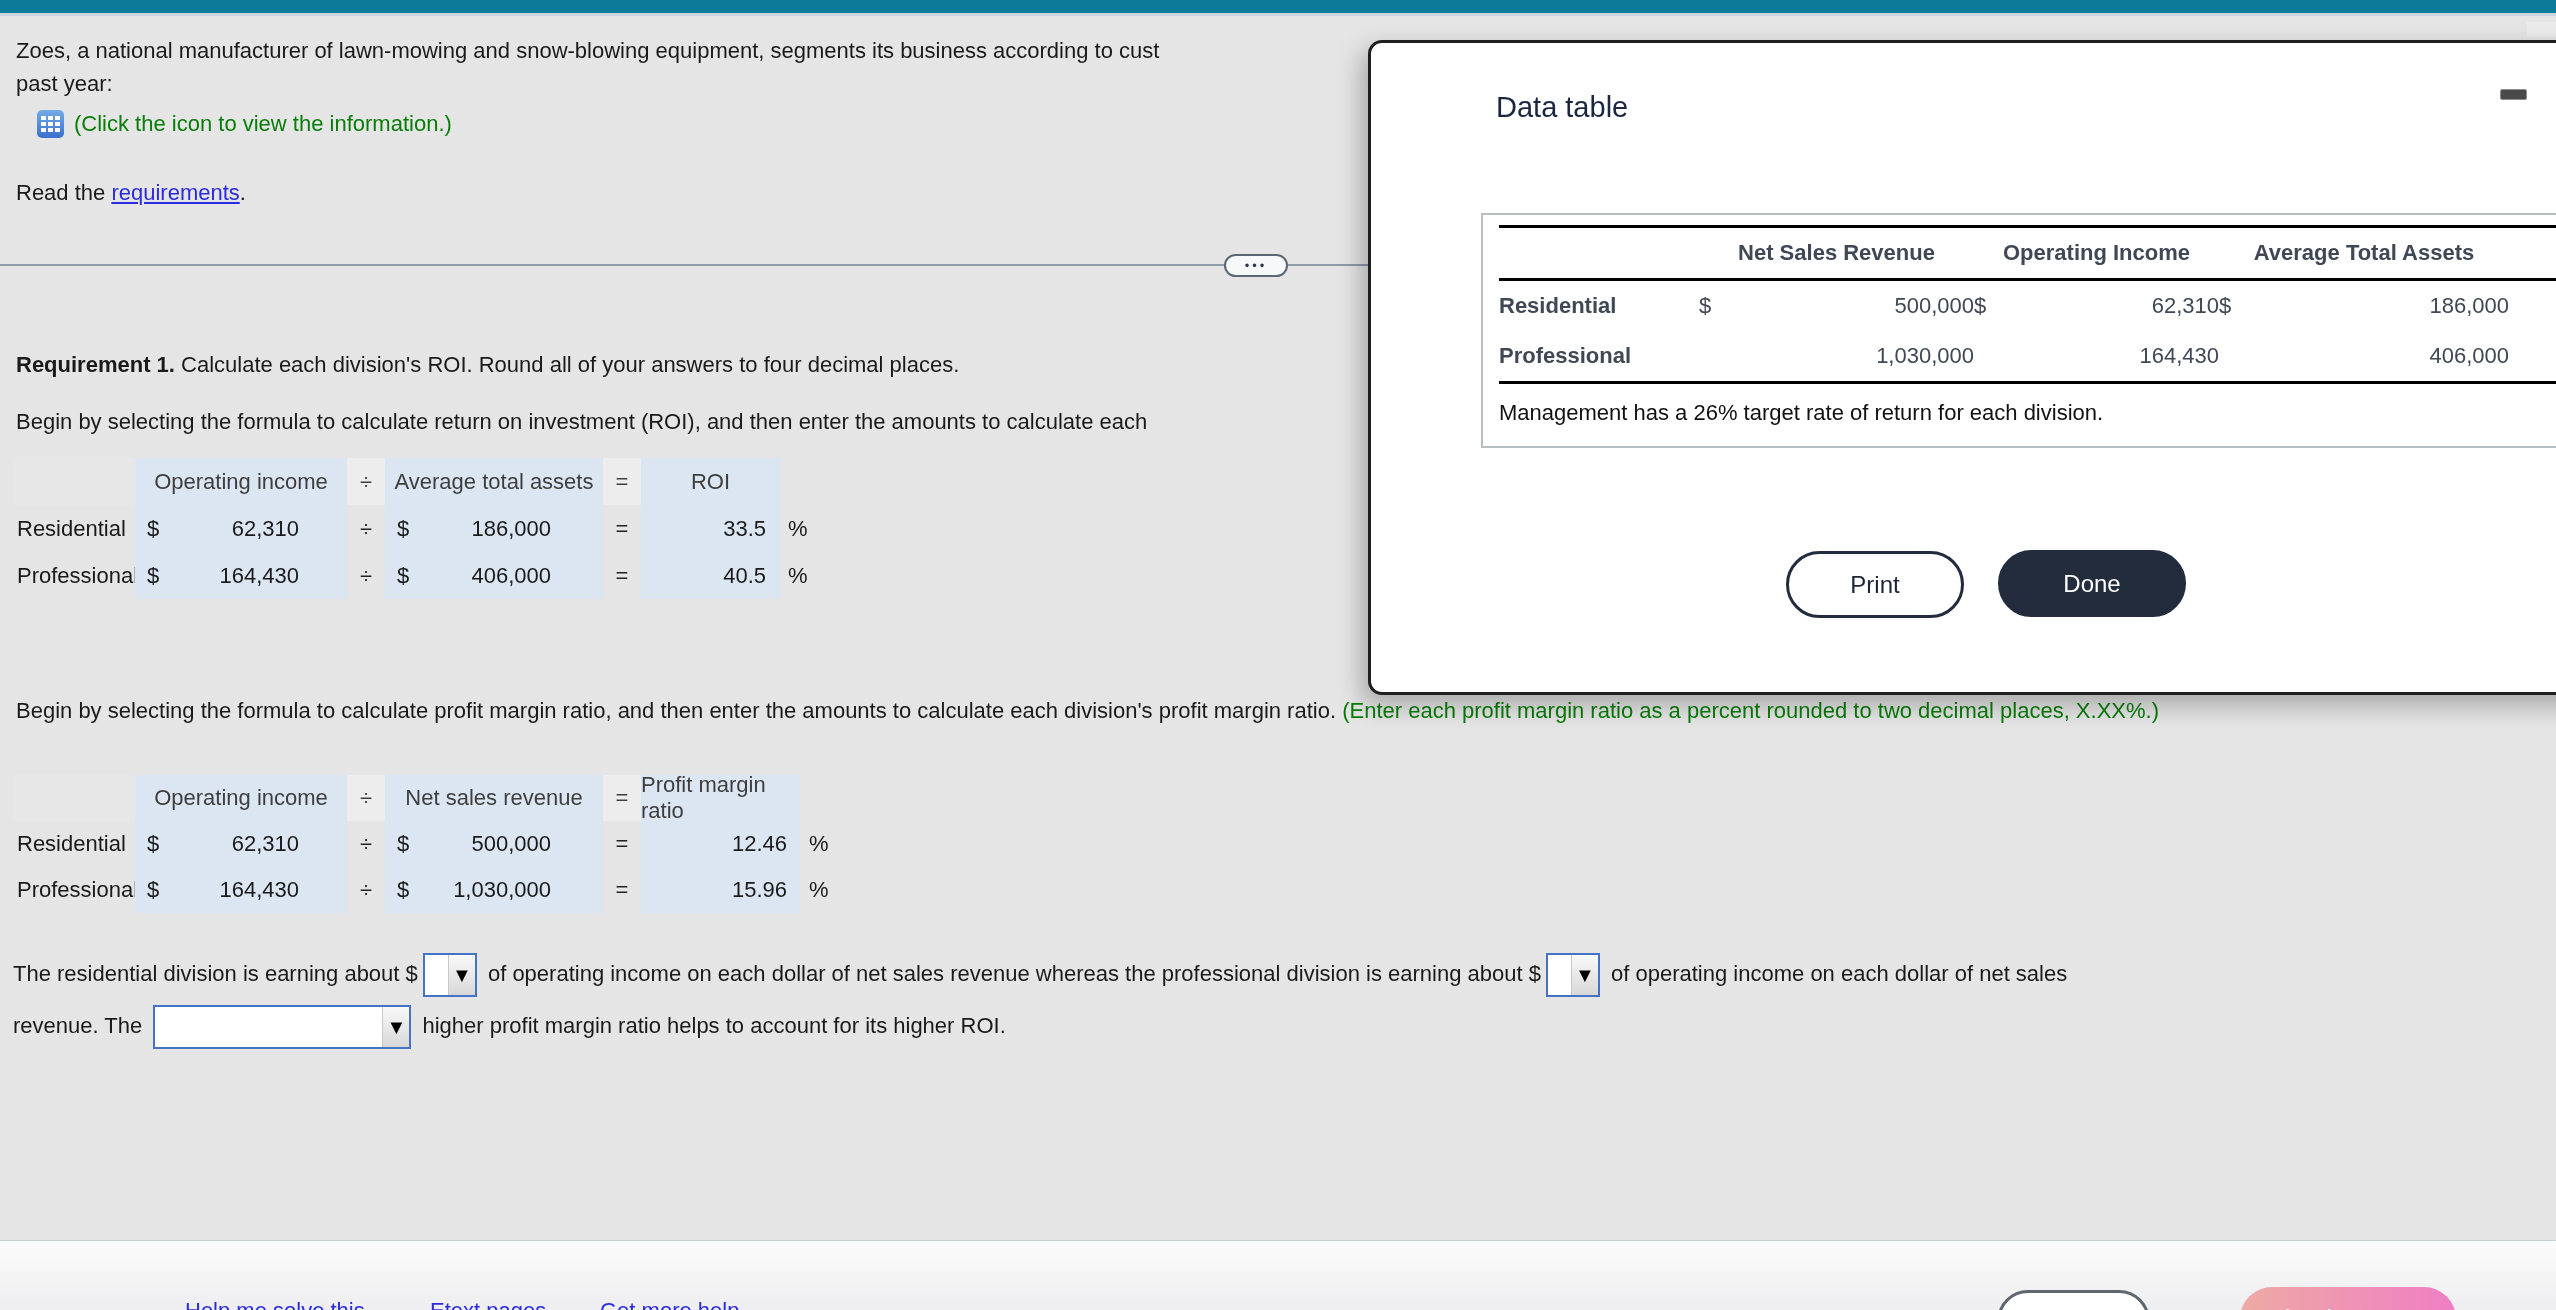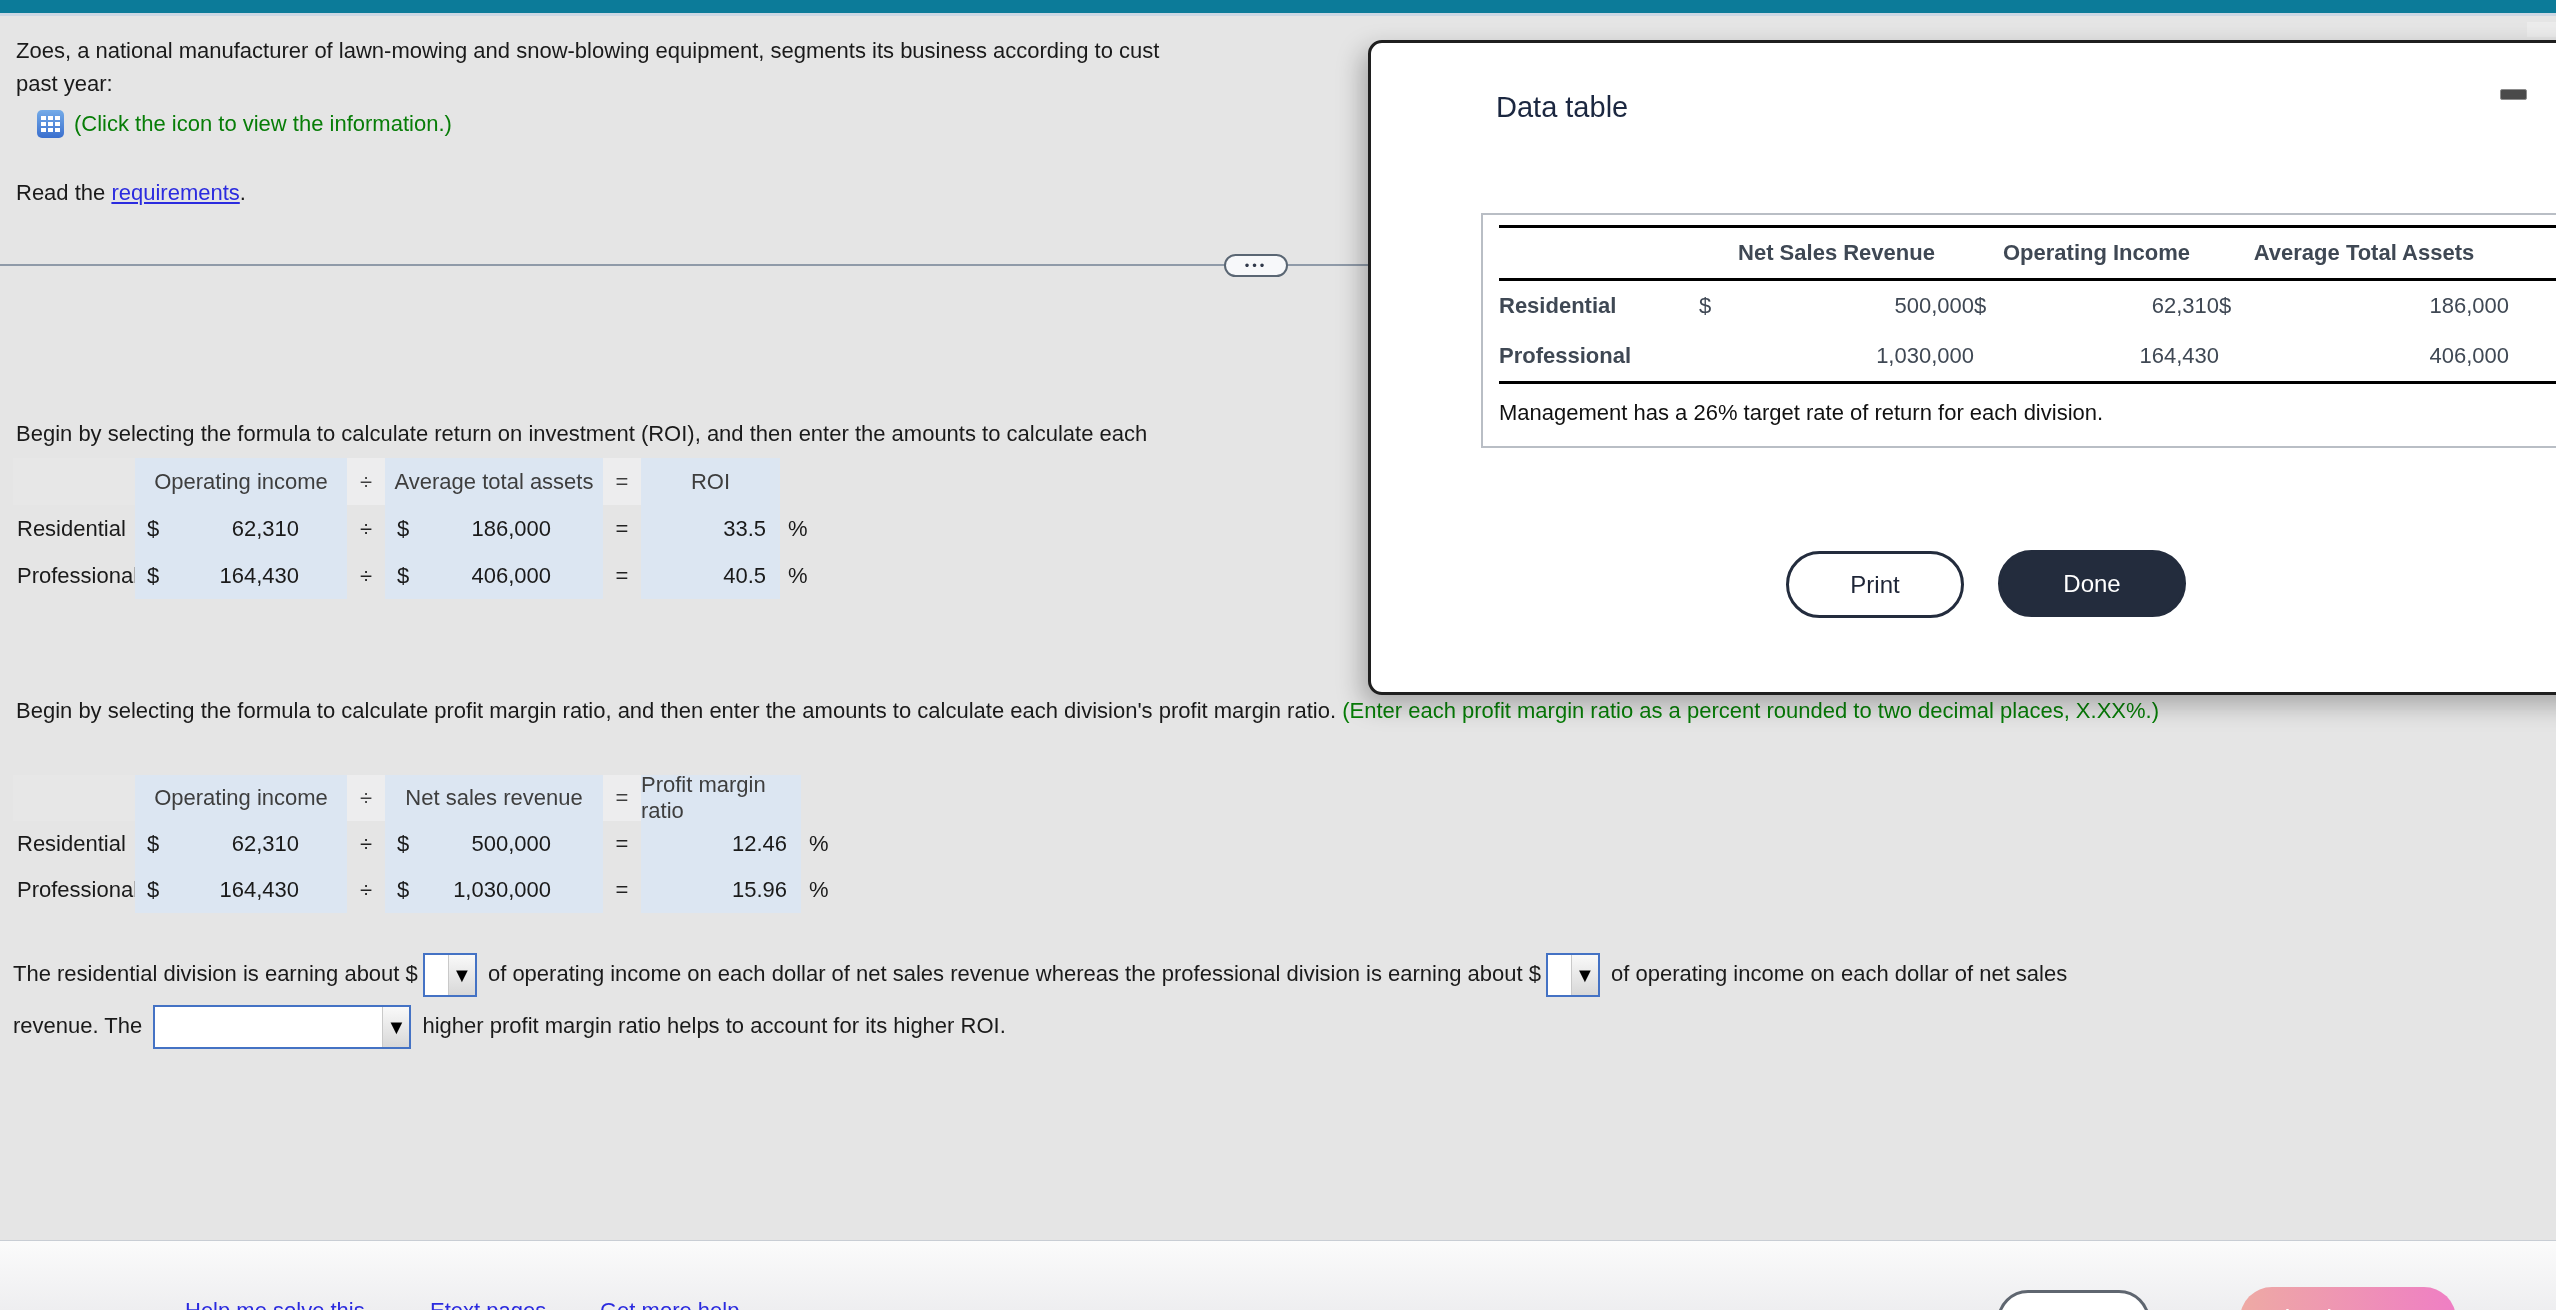--- a/index.html
+++ b/index.html
@@ -34,21 +34,21 @@
   
   #divider { left:0; top:264px; width:1368px; height:2px; background:#8f9aa8; }
   #ellipsis-pill {
     left:1224px; top:254px; width:64px; height:23px; border:2px solid #5a6673; border-radius:13px;
     background:#f7f8fa; display:flex; align-items:center; justify-content:center;
     font-size:13px; letter-spacing:3px; color:#30394a; cursor:pointer;
   }
 
   
   #req1-head { left:16px; top:352px; }
-  #req1-instr { left:16px; top:409px;margin-top:12px; }
+  #req1-instr { left:16px; top:409px; }
   b.rq { font-weight:bold; }
   #req2-head { left:16px; top:635px; }
   #req2-instr { left:16px; top:694px; width:2492px; line-height:33px; }
 
   
   .ftable { display:flex; flex-direction:column; }
   .frow { display:flex; align-items:stretch; }
   .fcell { display:flex; align-items:center; }
   .lbl   { width:122px; padding-left:4px; }
   .blue  { background:#dce6f2; }
@@ -146,20 +146,21 @@
         <i></i>
       </span>
     <span class="green">(Click the icon to view the information.)</span>
   </div>
 
   <div id="read-row" class="abs nowrap"><span>Read the </span><span class="link">requirements</span><span>.</span></div>
 
   <div id="divider" class="abs"></div>
   <div id="ellipsis-pill" class="abs">•••</div>
 
+  <div id="req1-head" class="abs nowrap"><b class="rq">Requirement 1.</b><span> Calculate each division's ROI. Round all of your answers to four decimal places.</span></div>
   <div id="req1-instr" class="abs nowrap">Begin by selecting the formula to calculate return on investment (ROI), and then enter the amounts to calculate each</div>
 
   <div id="roi-table" class="abs ftable">
     <div class="frow hdr">
       <div class="fcell lbl"></div>
       <div class="fcell blue c1 center">Operating income</div>
       <div class="fcell opc">÷</div>
       <div class="fcell blue c2 center">Average total assets</div>
       <div class="fcell opc">=</div>
       <div class="fcell blue c3r center">ROI</div>

